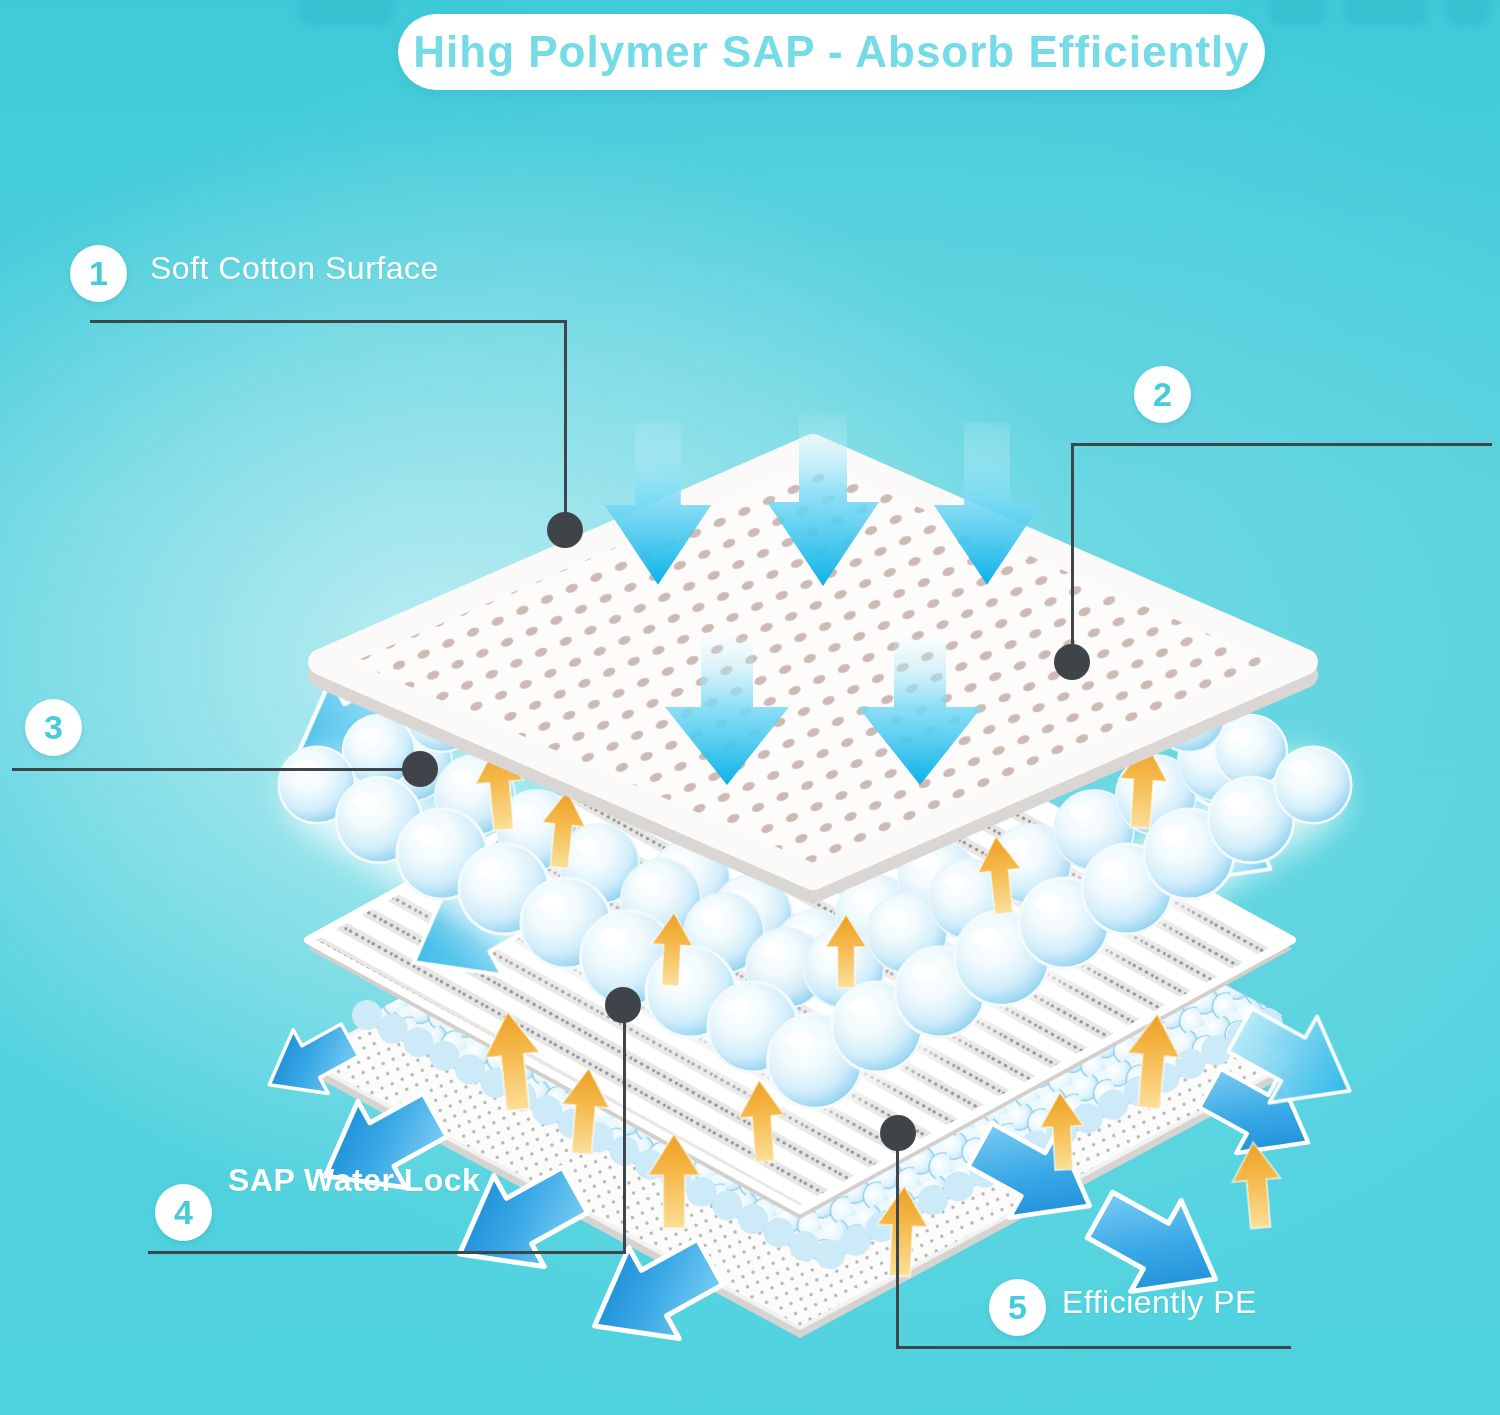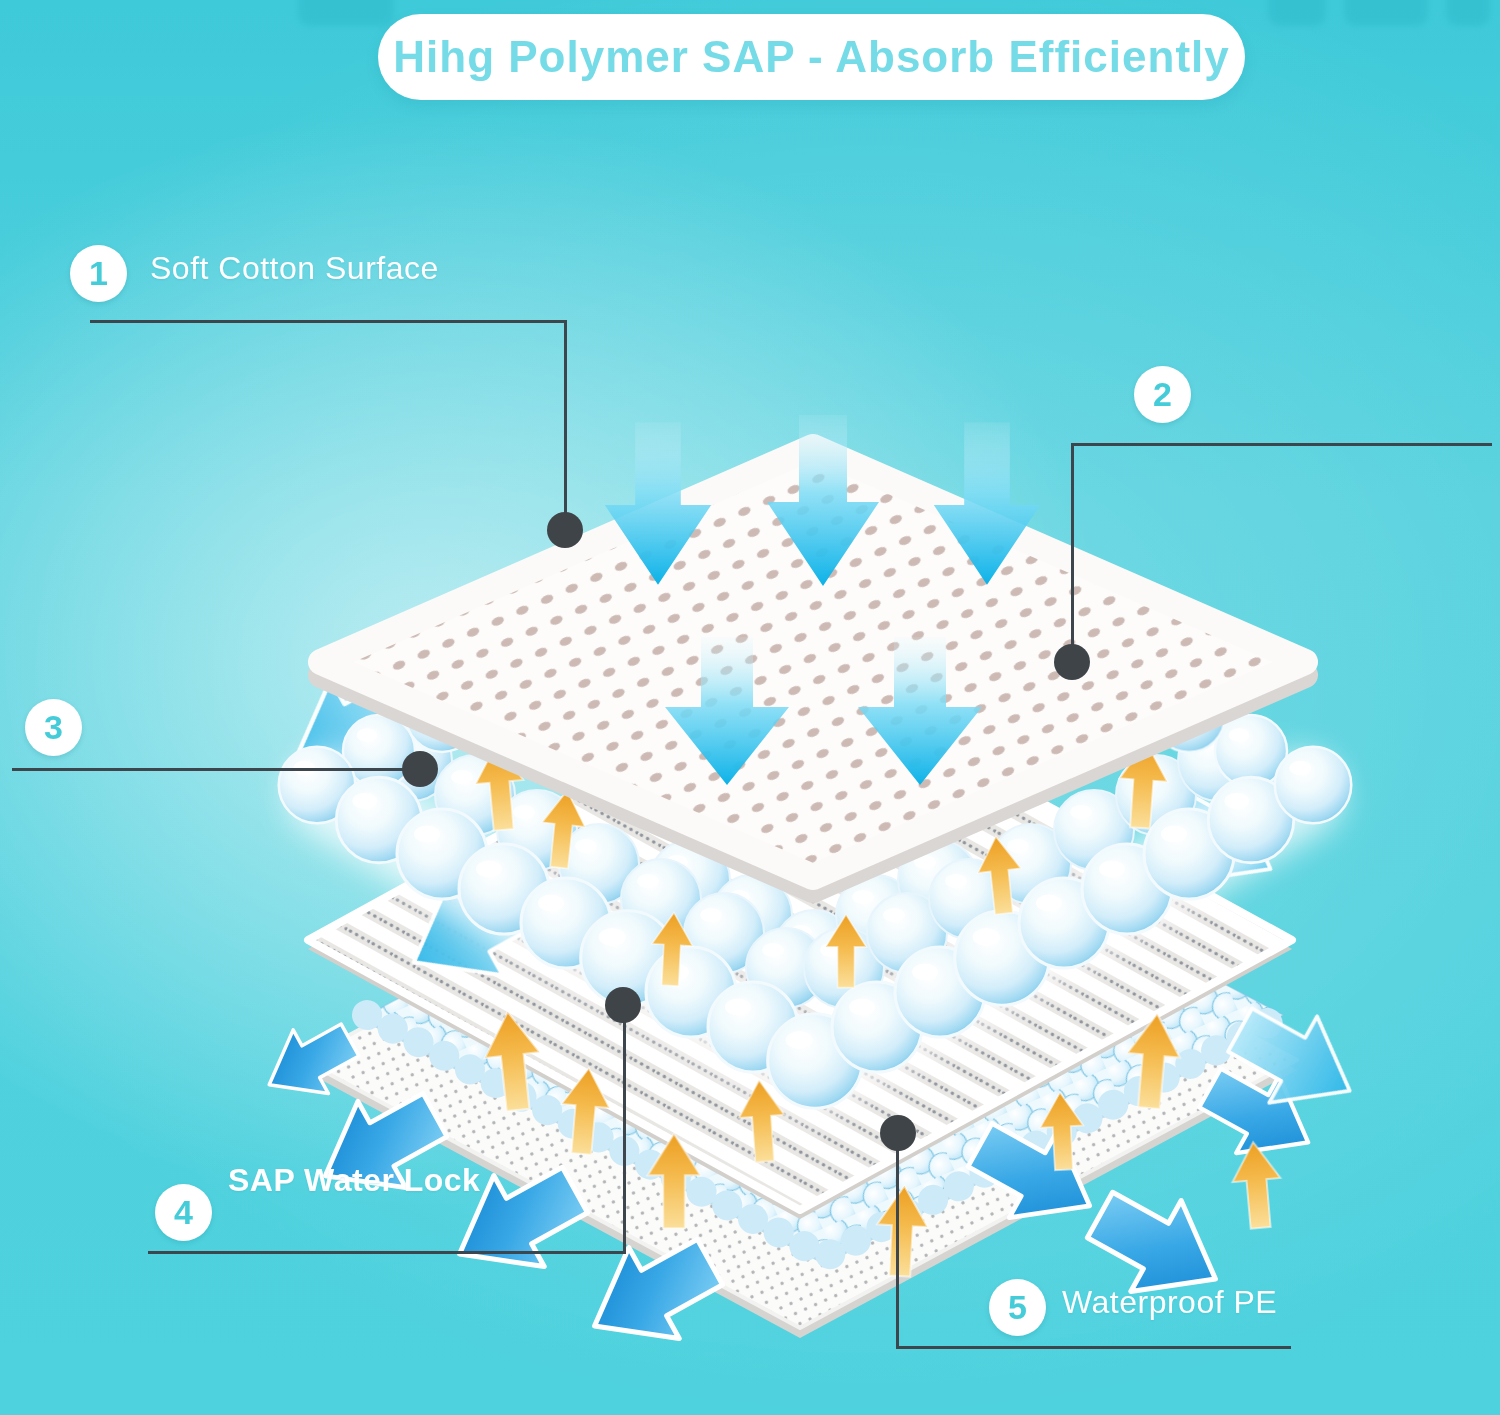--- a/index.html
+++ b/index.html
@@ -9,21 +9,21 @@
     background:
       radial-gradient(950px 760px at 430px 660px, rgba(255,255,255,.55), rgba(255,255,255,0) 72%),
       radial-gradient(1250px 950px at 58% 48%, rgba(255,255,255,.22), rgba(255,255,255,0) 78%),
       linear-gradient(180deg,#3fcad9 0%,#50d0dd 35%,#4ed2de 100%);
   }
   .illu{position:absolute;left:0;top:0;z-index:1;}
   
   .wm{position:absolute;top:-30px;height:56px;border-radius:12px;
       background:#28b4c6;opacity:.38;filter:blur(3px);z-index:0;}
   .pill{
-    position:absolute;left:378px;top:14px;width:867px;height:86px;
+    position:absolute;left:398px;top:14px;width:867px;height:76px;
     background:#ffffff;border-radius:44px;z-index:2;
     box-shadow:0 6px 14px rgba(0,125,145,.12);
     display:flex;align-items:center;justify-content:center;
   }
   .pill-text{
     color:#74dbe7;font-size:44px;font-weight:bold;letter-spacing:1px;white-space:nowrap;
   }
   .co-circle{
     position:absolute;width:57px;height:57px;border-radius:50%;background:#ffffff;
     color:#45ccd9;font-size:34px;font-weight:bold;z-index:2;
@@ -264,18 +264,18 @@
       <span>4</span>
     </div>
   <div class="co-text" style="left:228px;top:1162px;font-weight:bold;">SAP Water Lock</div>
   <div class="hline" style="left:148px;top:1251px;width:478px;"></div>
   <div class="vline" style="left:623px;top:1005px;height:249px;"></div>
   <div class="ldot" style="left:605px;top:987px;"></div>
 
   <div class="co-circle" style="left:989px;top:1279px;">
       <span>5</span>
     </div>
-  <div class="co-text" style="left:1062px;top:1284px;">Waterproof PE</div>
+  <div class="co-text" style="left:1062px;top:1284px;">Efficiently PE</div>
   <div class="vline" style="left:896px;top:1133px;height:216px;"></div>
   <div class="hline" style="left:896px;top:1346px;width:395px;"></div>
   <div class="ldot" style="left:880px;top:1115px;"></div>
 
 </div>
 
 </body></html>

